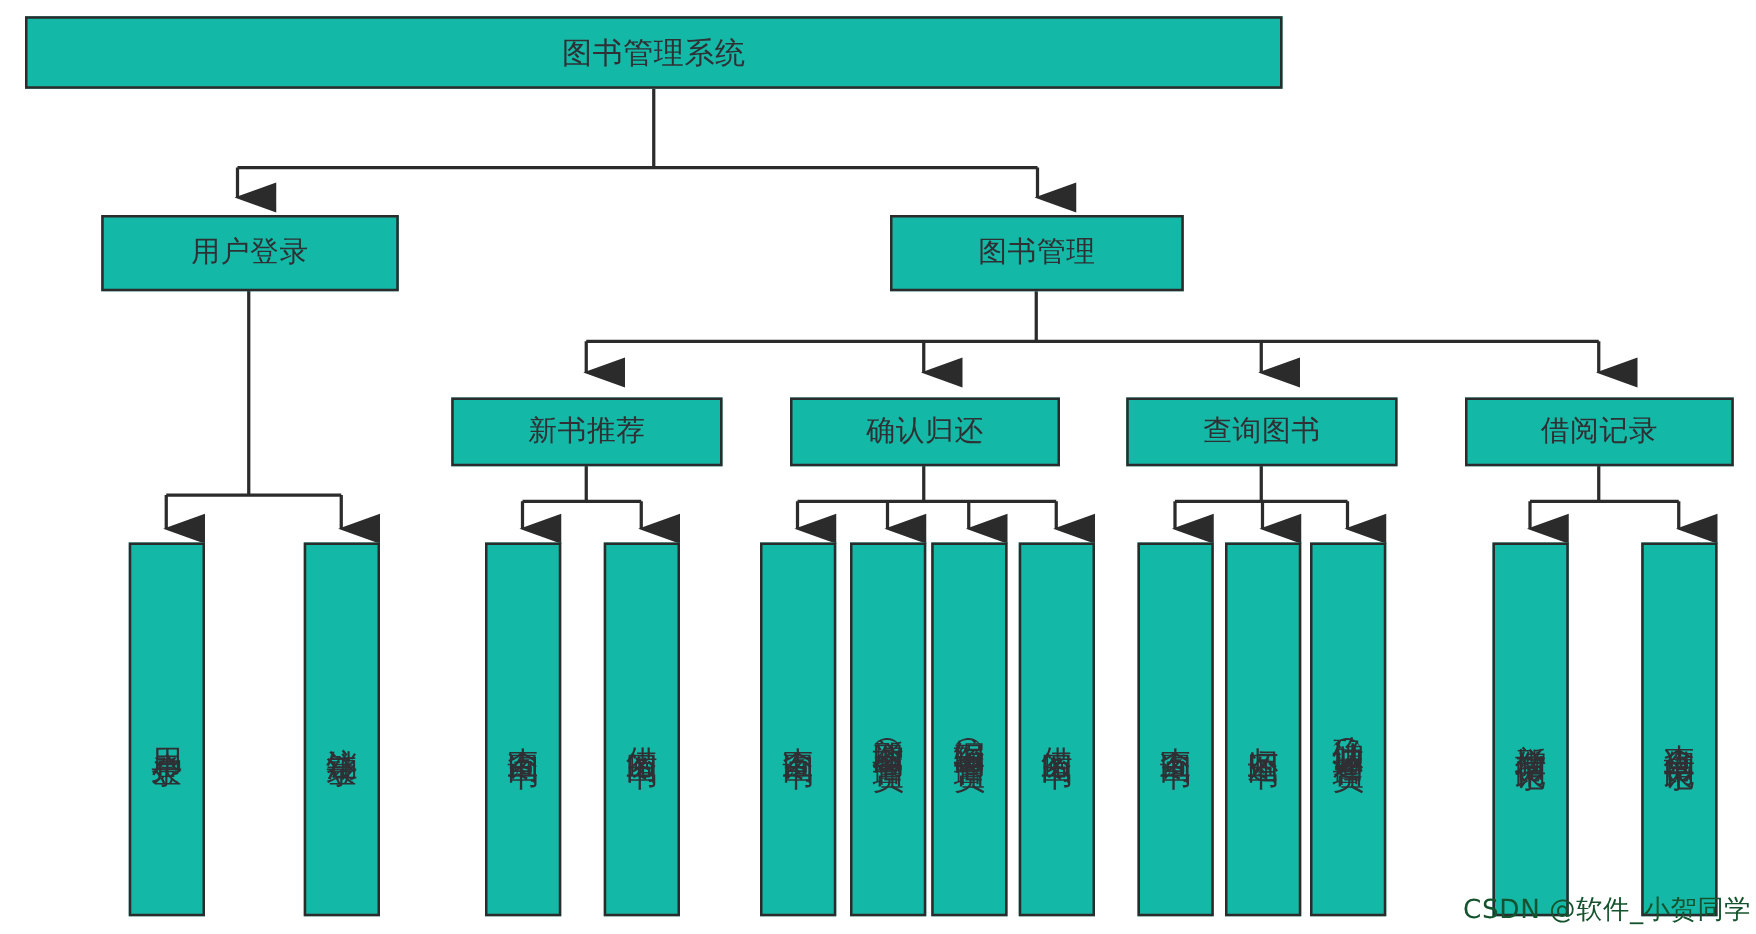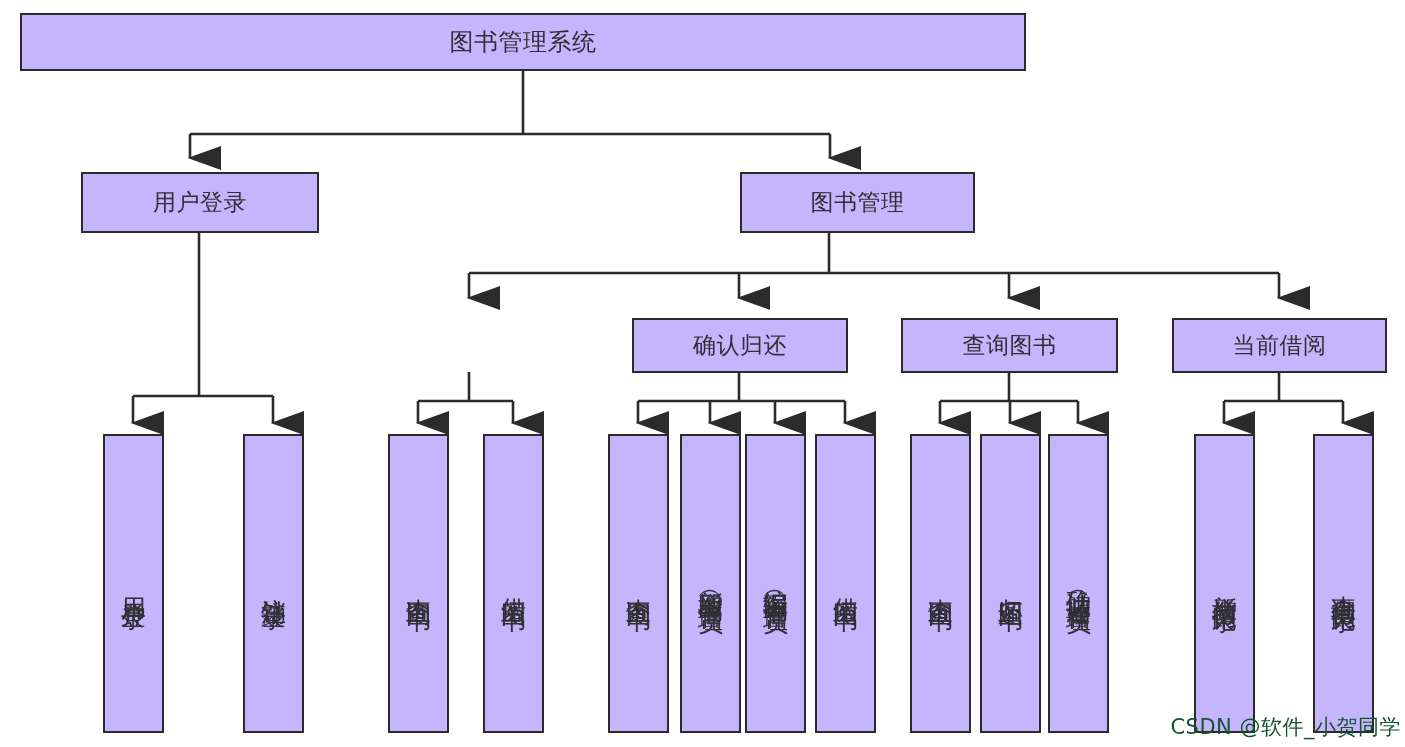--- a/index.html
+++ b/index.html
@@ -22,21 +22,21 @@
     position: absolute;
     left: 0;
     top: 0;
     width: 1405px;
     height: 747px;
     pointer-events: none;
   }
   .node {
     position: absolute;
     box-sizing: border-box;
-    background: #c4b5fd;
+    background: #14b8a6;
     border: 2px solid #2b2b2b;
     display: flex;
     align-items: center;
     justify-content: center;
     z-index: 2;
   }
   .node .label {
     color: #2f2f34;
     letter-spacing: 0.5px;
     white-space: nowrap;
@@ -131,35 +131,38 @@
   </svg>
 
   <div class="node h root" style="left:20px; top:13px; width:1006px; height:58px;">
     <span class="label">图书管理系统</span>
   </div>
 
   <div class="node h" style="left:81px; top:172px; width:238px; height:61px;">
     <span class="label">用户登录</span>
   </div>
 
-  <div class="node h" style="left:712px; top:172px; width:235px; height:61px;margin-left:28px;">
+  <div class="node h" style="left:712px; top:172px; width:235px; height:61px;">
     <span class="label">图书管理</span>
   </div>
 
+  <div class="node h" style="left:361px; top:318px; width:217px; height:55px;">
+    <span class="label">新书推荐</span>
+  </div>
 
   <div class="node h" style="left:632px; top:318px; width:216px; height:55px;">
     <span class="label">确认归还</span>
   </div>
 
   <div class="node h" style="left:901px; top:318px; width:217px; height:55px;">
     <span class="label">查询图书</span>
   </div>
 
   <div class="node h" style="left:1172px; top:318px; width:215px; height:55px;">
-    <span class="label">当前借阅</span>
+    <span class="label">借阅记录</span>
   </div>
 
   <div class="node v" style="left:103px; top:434px; width:61px; height:299px;">
     <span class="label">用户登录</span>
   </div>
 
   <div class="node v" style="left:243px; top:434px; width:61px; height:299px;">
     <span class="label">注销登录</span>
   </div>
 

